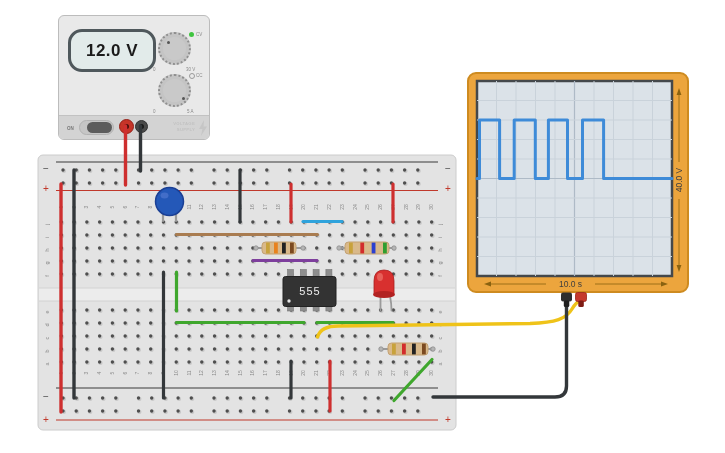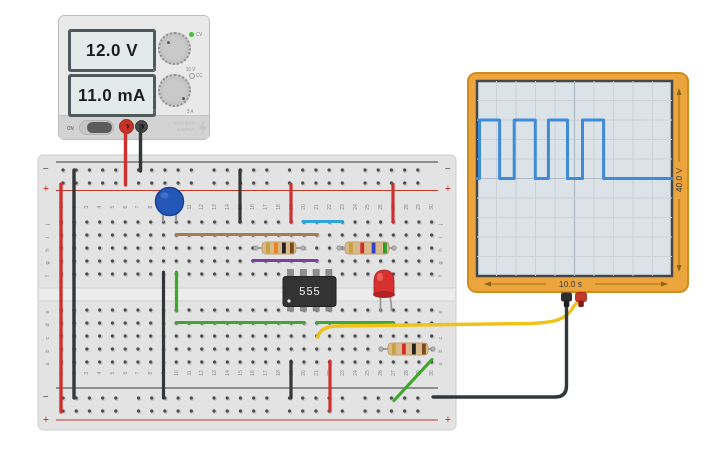--- a/index.html
+++ b/index.html
@@ -6,21 +6,21 @@
   body{font-family:"Liberation Sans","DejaVu Sans",sans-serif;}
   #stage{position:relative;width:725px;height:453px;background:#FFFFFF;overflow:hidden;}
   #scene{position:absolute;left:0;top:0;}
 
   
   .psu{position:absolute;left:58px;top:15px;width:152px;height:125px;background:#E9E9E9;
        border:1.5px solid #BCBCBC;border-radius:6px;box-sizing:border-box;}
   .psu-strip{position:absolute;left:0;bottom:0;width:100%;height:23px;background:#D3D3D3;
        border-top:1px solid #C2C2C2;border-radius:0 0 5px 5px;}
   .display{position:absolute;width:82px;height:37px;background:#E2EBEA;border:3px solid #4F585C;
-       border-radius:3px;display:flex;align-items:center;justify-content:center;
+       border-radius:14px;display:flex;align-items:center;justify-content:center;
        font-weight:bold;font-size:17px;color:#1B1B1B;letter-spacing:.5px;}
   .disp-v{left:9px;top:13px;}
   .disp-a{left:9px;top:58px;}
   .knob{position:absolute;width:33px;height:33px;border-radius:50%;background:#C9C9C9;
        border:2px dotted #8F8F8F;box-sizing:border-box;box-shadow:inset 0 0 0 3px #C4C4C4;}
   .knob .dot{position:absolute;width:3px;height:3px;border-radius:50%;background:#555;}
   .knob-v{left:99px;top:16px;}
   .knob-a{left:99px;top:58px;}
   .knob-v .dot{left:7px;top:7px;}
   .knob-a .dot{left:22px;top:21px;}
@@ -42,23 +42,20 @@
 </style>
 </head>
 <body>
 
 <div id="stage">
 
   <div class="psu">
     <div class="psu-strip"></div>
     <div class="display disp-v">
       <span>12.0 V</span>
-    </div>
-    <div class="display disp-a">
-      <span>11.0 mA</span>
     </div>
     <div class="knob knob-v">
         <span class="dot"></span>
       </div>
     <div class="knob knob-a">
         <span class="dot"></span>
       </div>
     <span class="tiny" style="left:94px;top:51px;">0</span>
     <span class="tiny" style="left:127px;top:51px;">30 V</span>
     <span class="tiny" style="left:94px;top:93px;">0</span>

